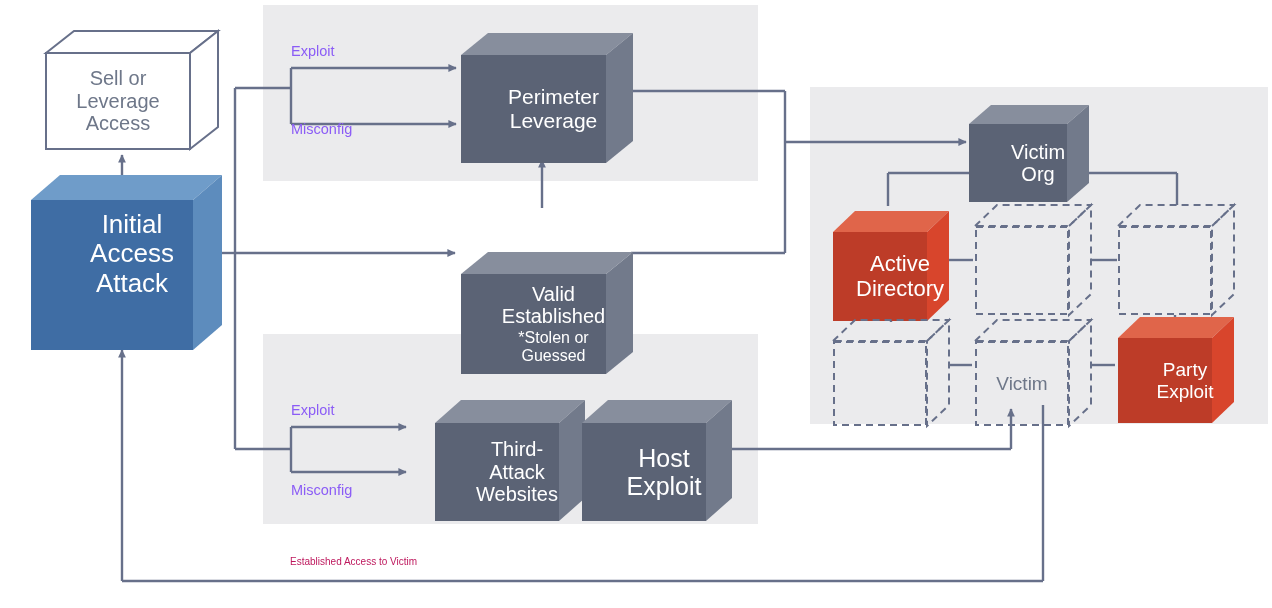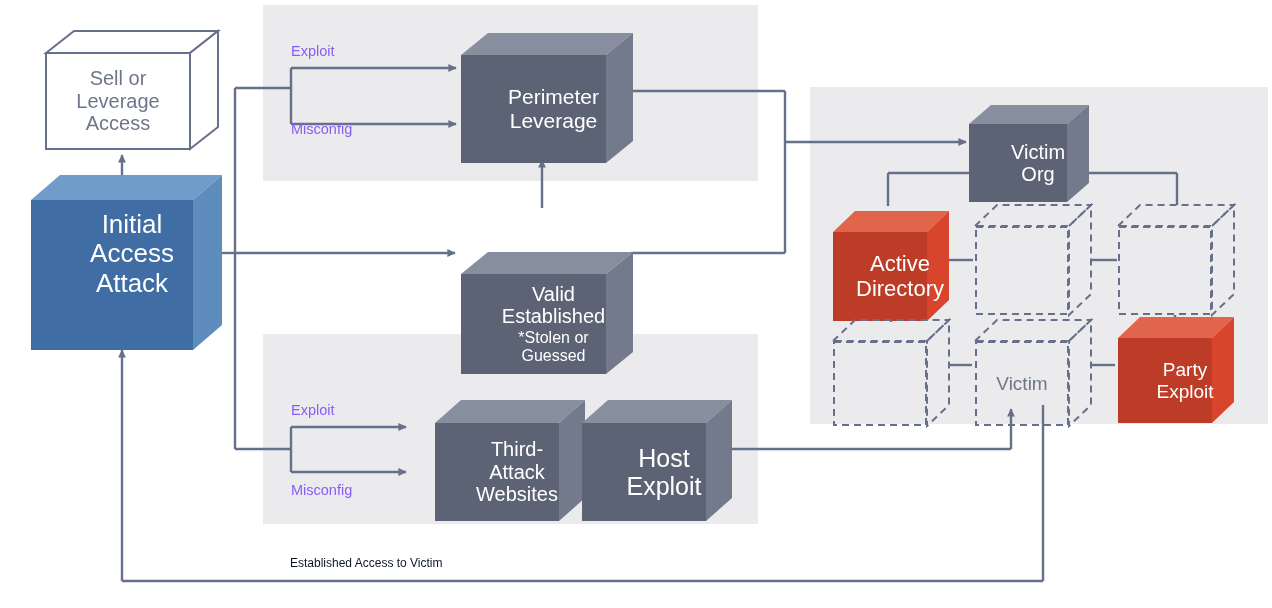--- a/index.html
+++ b/index.html
@@ -17,21 +17,21 @@
              display:flex;flex-direction:column;align-items:center;justify-content:center;
              text-align:center;line-height:1.12;box-sizing:border-box;}
   .box svg.shell{position:absolute;left:0;top:0;overflow:visible;}
   .box .label{position:relative;z-index:3;}
   .sub{font-size:16px;font-weight:400;display:block;margin-top:2px;}
 
   .t-white{color:#fff;padding-left:40px;}
   .t-gray{color:#6e7789;}
 
   .lbl{position:absolute;color:#8b5cf6;font-size:14.5px;white-space:nowrap;}
-  .caption{position:absolute;color:#0f172a;font-size:12px;white-space:nowrap;}
+  .caption{position:absolute;color:#be185d;font-size:10px;white-space:nowrap;}
 </style>
 </head>
 <body>
 
 <div id="stage">
 
   <div class="panel" style="left:263px;top:5px;width:495px;height:176px;"></div>
 
   <div class="panel" style="left:263px;top:334px;width:495px;height:190px;"></div>
 

